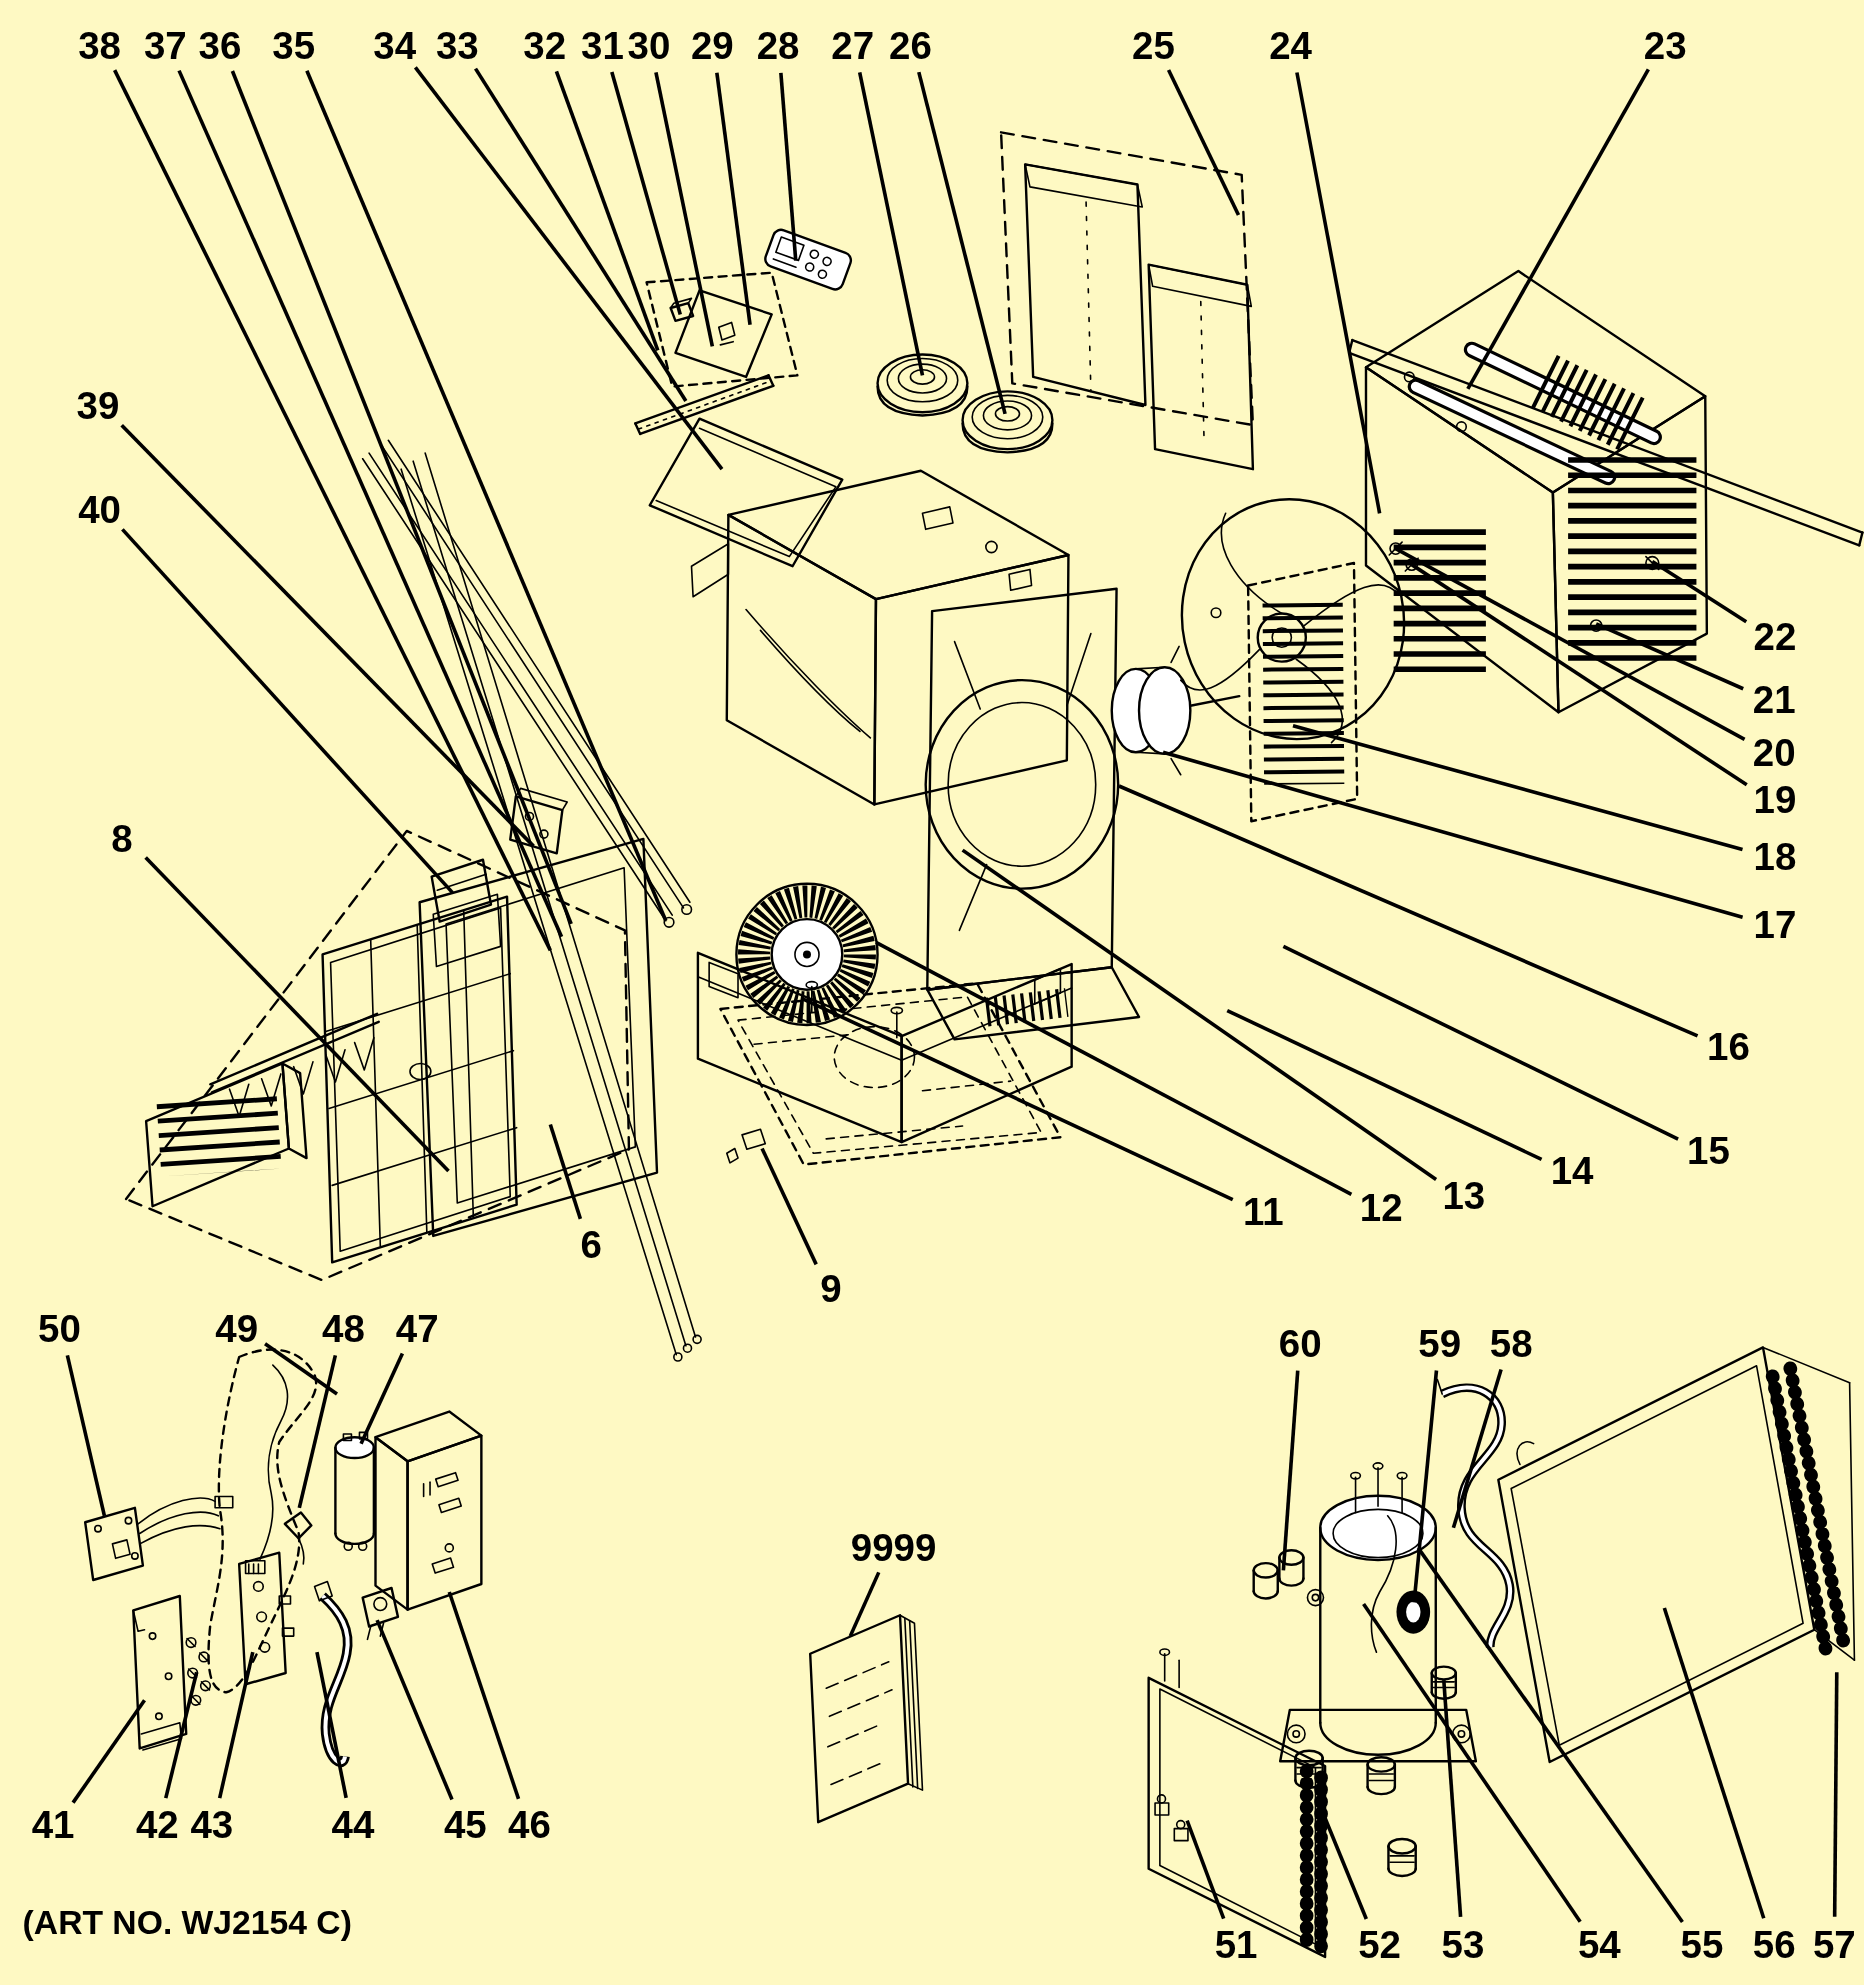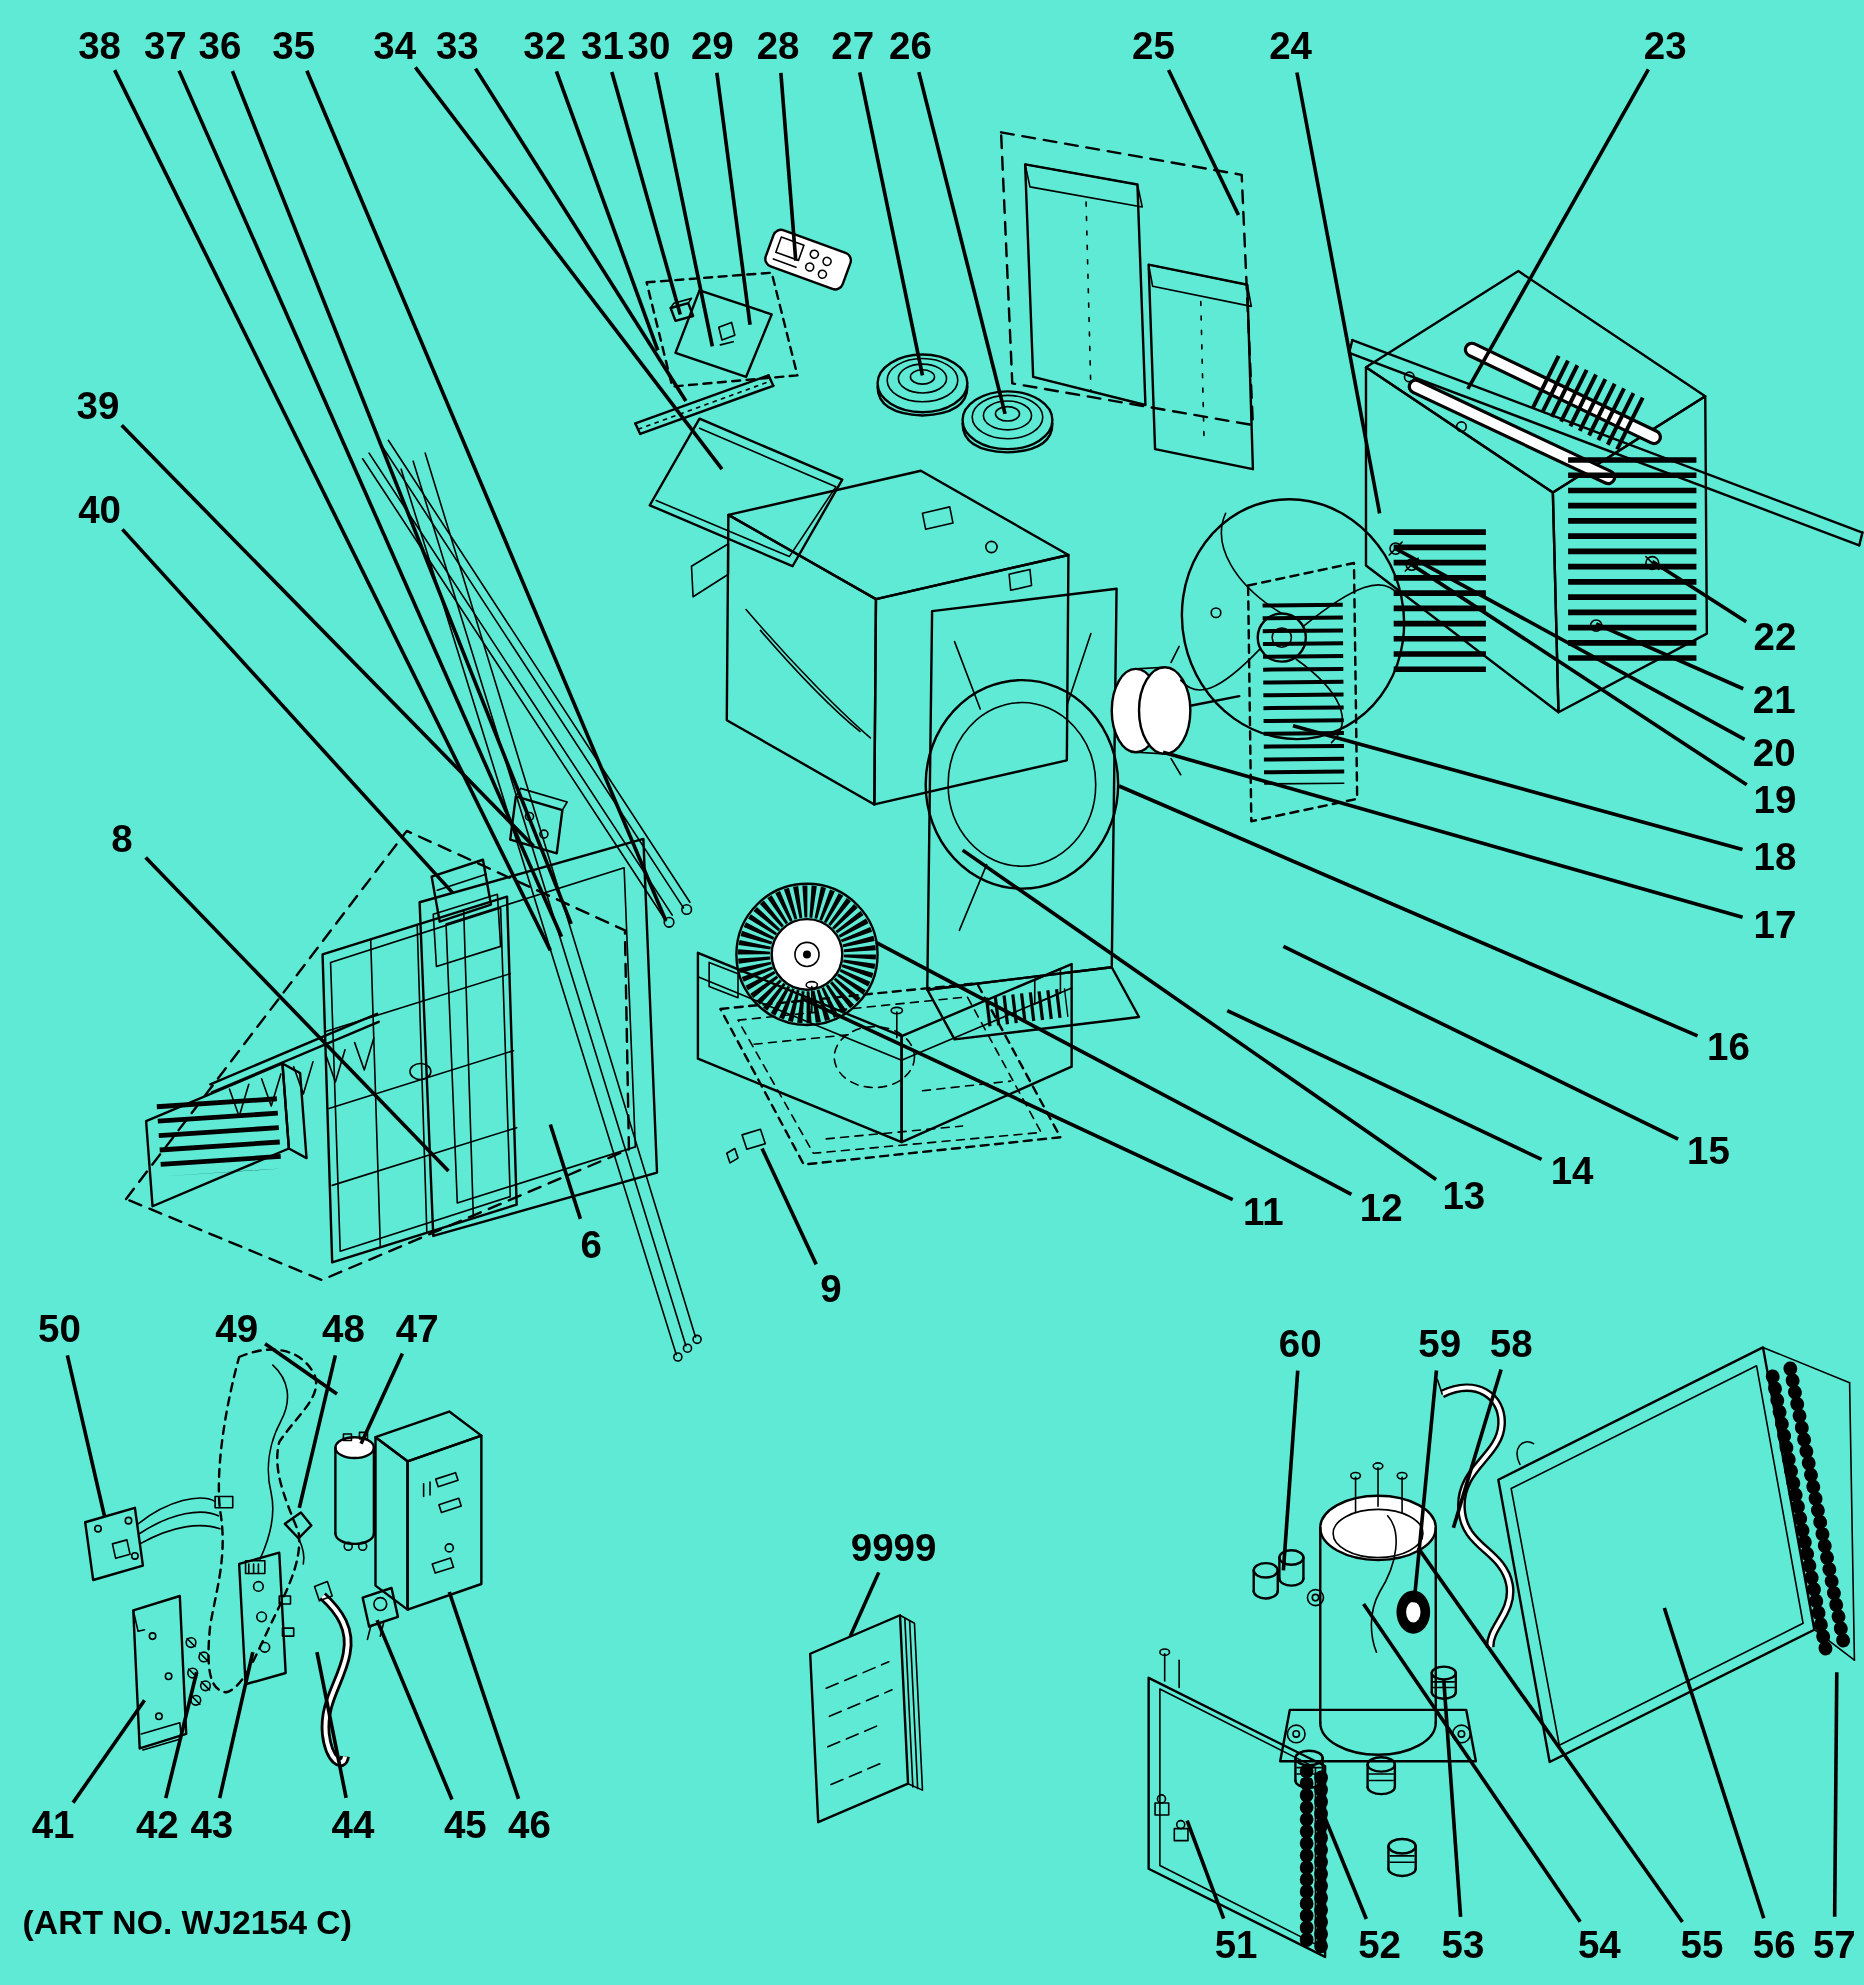--- a/index.html
+++ b/index.html
@@ -1,16 +1,16 @@
 <!DOCTYPE html>
 <html style="font-size:13px"><head>
 <meta charset="utf-8">
 <style>
   html,body{margin:0;padding:0;background:#ffffff;}
-  #stage{position:relative;width:1865px;height:1985px;background:#5eead4;font-family:"Liberation Sans",sans-serif;}
+  #stage{position:relative;width:1865px;height:1985px;background:#fef9c3;font-family:"Liberation Sans",sans-serif;}
   svg{display:block}
   .ink{stroke:#000;fill:none;stroke-width:3;stroke-linecap:round;stroke-linejoin:round;}
   .ink2{stroke:#000;fill:none;stroke-width:2;stroke-linecap:round;stroke-linejoin:round;}
   .dashed{stroke-dasharray:16 11;}
   .dash2{stroke-dasharray:10 8;}
   .fillw{fill:#fff;}
   .callout-text{font-family:"Liberation Sans",sans-serif;font-weight:bold;font-size:48px;fill:#000;}
   .artno{font-family:"Liberation Sans",sans-serif;font-weight:bold;font-size:42px;fill:#000;}
 </style>
 </head>

